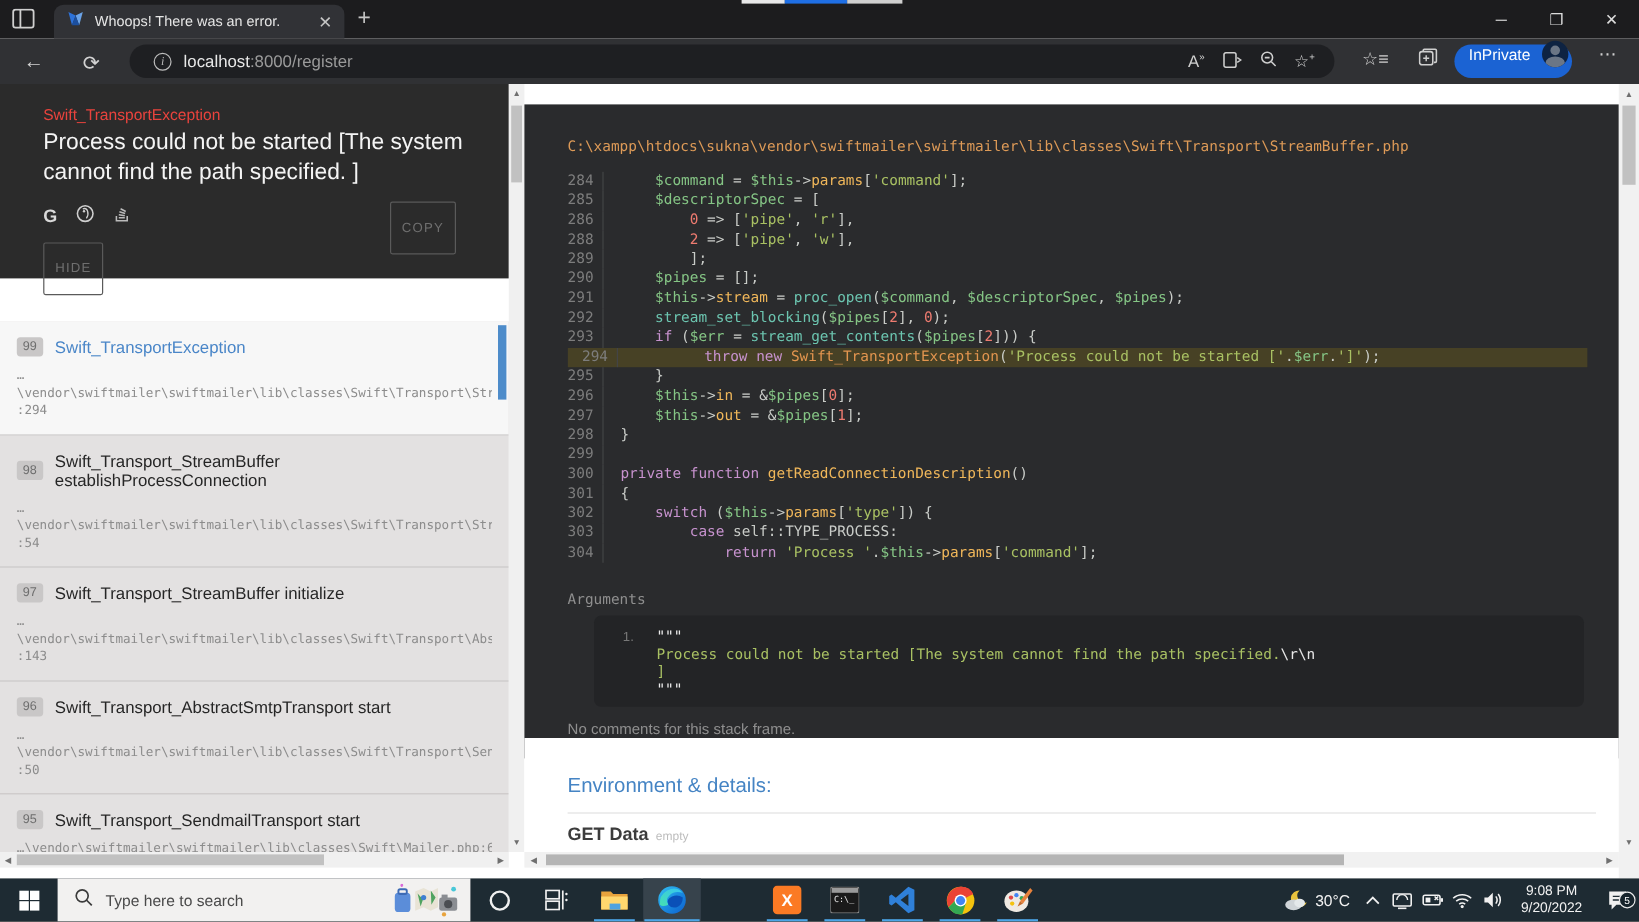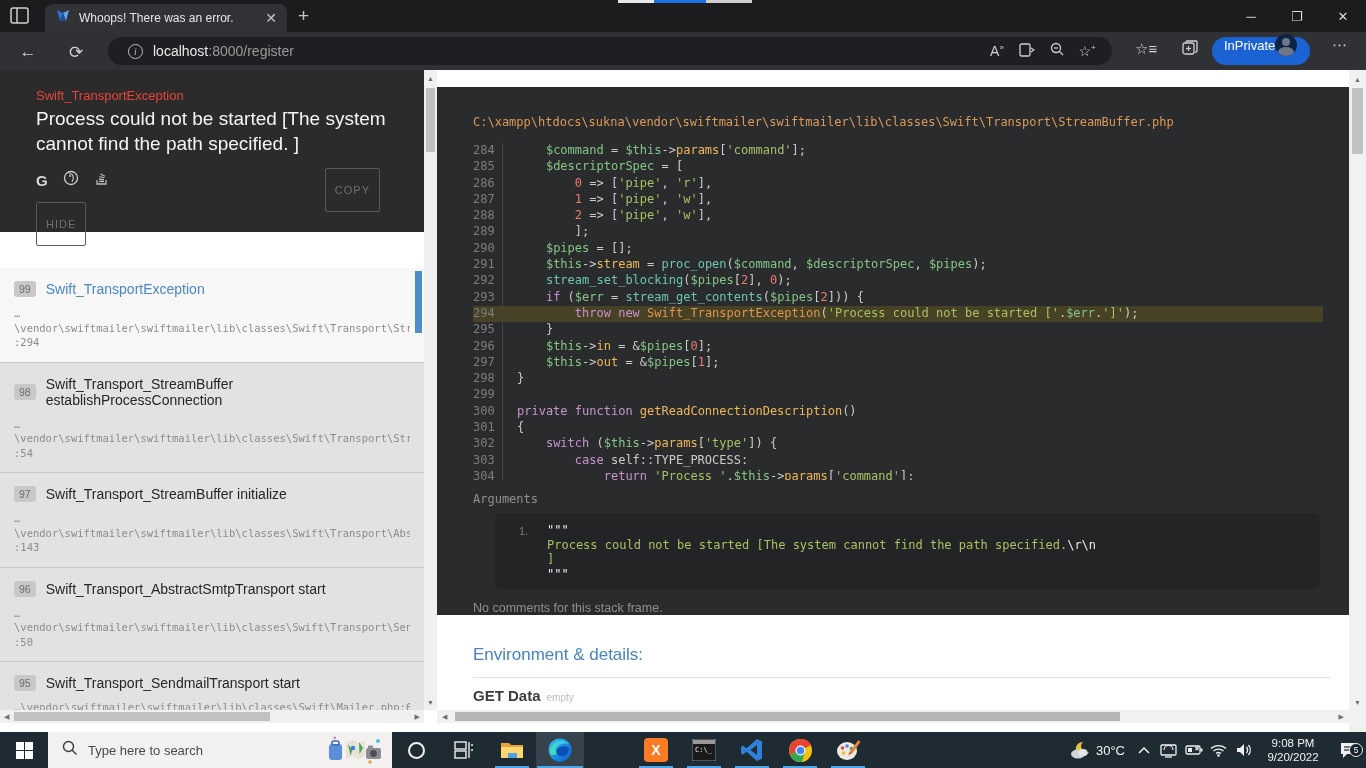--- a/index.html
+++ b/index.html
@@ -25,21 +25,21 @@
   .url-pill { position:absolute; left:108px; top:5px; width:1004px; height:28px; background:#1e1f22;
     border-radius:14px; display:flex; align-items:center; padding:0 10px; }
   .url-info { color:#bdbdbd; font-size:13px; margin:0 10px 0 10px; width:15px; height:15px;
     border:1.3px solid #bdbdbd; border-radius:50%; display:flex; align-items:center; justify-content:center;
     font-size:10px; font-family:"Liberation Serif", serif; font-style:italic; }
   .url-text { font-size:14px; color:#9a9a9a; flex:1; }
   .url-text b { color:#e8e8e8; font-weight:normal; }
   .pill-ic { width:30px; color:#cfcfcf; font-size:14px; text-align:center; }
   .bar-ic { position:absolute; top:8px; color:#cfcfcf; font-size:15px; }
   .inprivate { position:absolute; left:1212px; top:5px; width:98px; height:28px; background:#1b63d3;
-    border-radius:14px; display:flex; align-items:center; justify-content:flex-start; padding:0 3px 12px 12px; }
+    border-radius:14px; display:flex; align-items:center; justify-content:space-between; padding:0 3px 12px 12px; }
   .inprivate span { color:#fff; font-size:13px; }
   .avatar { width:22px; height:22px; border-radius:50%; background:#0e2342; position:relative; overflow:hidden; }
   .avatar:before { content:""; position:absolute; left:7px; top:4px; width:8px; height:8px; border-radius:50%; background:#6b7686; }
   .avatar:after { content:""; position:absolute; left:3px; top:13px; width:16px; height:10px; border-radius:50%; background:#6b7686; }
 
   
   .page { position:absolute; left:0; top:70px; width:1366px; height:662px; background:#fff; overflow:hidden; }
 
   
   .exc-header { position:absolute; left:0; top:0; width:424px; height:162px; background:#2b2b2b; }
@@ -79,21 +79,21 @@
   .main-vsb { left:1349px; top:0; width:17px; height:662px; background:#f1f1f1; }
   .main-hsb { left:437px; top:640px; width:912px; height:13px; background:#f1f1f1; }
 
   
   .code-panel { position:absolute; left:437px; top:17px; width:912px; height:545px; background:#2a2b2d; }
   .file-path { position:absolute; left:36px; top:28px; font-family:"DejaVu Sans Mono", monospace;
     font-size:12px; color:#dd9a57; }
   .code-lines { position:absolute; left:36px; top:56px; width:850px; height:337px; overflow:hidden;
     font-family:"DejaVu Sans Mono", monospace; font-size:12px; }
   .code-row { height:16.3px; white-space:pre; display:flex; }
-  .code-row.hl { background:#474125; }
+  .code-row.hl { background:#474125;padding-left:12px; }
   .gutter { display:inline-block; width:30px; min-width:30px; text-align:right; color:#7d7d7d;
     padding-right:12px; border-right:1px solid #434446; }
   .code-text { padding-left:14px; }
   .tk-pln { color:#c9ccc8; } .tk-var { color:#85c585; } .tk-prop { color:#f0b75a; }
   .tk-str { color:#a9c163; } .tk-num { color:#ee7b70; } .tk-kwd { color:#c792ce; }
   .tk-fun { color:#6cc5b0; } .tk-typ { color:#e2954f; }
 
   .args-label { position:absolute; left:36px; top:405px; font-family:"DejaVu Sans Mono", monospace;
     font-size:12px; color:#8f8f8f; }
   .args-box { position:absolute; left:58px; top:426px; width:825px; height:76px; background:#232426;
@@ -300,21 +300,20 @@
       <div class="sb-thumb" style="left:14px;top:2px;width:256px;height:9px;"></div>
       <span class="arrow" style="right:4px;top:3px;">▶</span>
     </div>
 
     <div class="code-panel">
       <div class="file-path">C:\xampp\htdocs\sukna\vendor\swiftmailer\swiftmailer\lib\classes\Swift\Transport\StreamBuffer.php</div>
       <div class="code-lines">
           <div class="code-row"><span class="gutter">284</span><span class="code-text"><span class="tk-pln">    </span><span class="tk-var">$command</span><span class="tk-pln"> = </span><span class="tk-var">$this</span><span class="tk-pln">-&gt;</span><span class="tk-prop">params</span><span class="tk-pln">[</span><span class="tk-str">'command'</span><span class="tk-pln">];</span></span></div>
           <div class="code-row"><span class="gutter">285</span><span class="code-text"><span class="tk-pln">    </span><span class="tk-var">$descriptorSpec</span><span class="tk-pln"> = [</span></span></div>
           <div class="code-row"><span class="gutter">286</span><span class="code-text"><span class="tk-pln">        </span><span class="tk-num">0</span><span class="tk-pln"> =&gt; [</span><span class="tk-str">'pipe'</span><span class="tk-pln">, </span><span class="tk-str">'r'</span><span class="tk-pln">],</span></span></div>
-          <div class="code-row"><span class="gutter">287</span><span class="code-text"><span class="tk-pln">        </span><span class="tk-num">1</span><span class="tk-pln"> =&gt; [</span><span class="tk-str">'pipe'</span><span class="tk-pln">, </span><span class="tk-str">'w'</span><span class="tk-pln">],</span></span></div>
           <div class="code-row"><span class="gutter">288</span><span class="code-text"><span class="tk-pln">        </span><span class="tk-num">2</span><span class="tk-pln"> =&gt; [</span><span class="tk-str">'pipe'</span><span class="tk-pln">, </span><span class="tk-str">'w'</span><span class="tk-pln">],</span></span></div>
           <div class="code-row"><span class="gutter">289</span><span class="code-text"><span class="tk-pln">        ];</span></span></div>
           <div class="code-row"><span class="gutter">290</span><span class="code-text"><span class="tk-pln">    </span><span class="tk-var">$pipes</span><span class="tk-pln"> = [];</span></span></div>
           <div class="code-row"><span class="gutter">291</span><span class="code-text"><span class="tk-pln">    </span><span class="tk-var">$this</span><span class="tk-pln">-&gt;</span><span class="tk-prop">stream</span><span class="tk-pln"> = </span><span class="tk-fun">proc_open</span><span class="tk-pln">(</span><span class="tk-var">$command</span><span class="tk-pln">, </span><span class="tk-var">$descriptorSpec</span><span class="tk-pln">, </span><span class="tk-var">$pipes</span><span class="tk-pln">);</span></span></div>
           <div class="code-row"><span class="gutter">292</span><span class="code-text"><span class="tk-pln">    </span><span class="tk-fun">stream_set_blocking</span><span class="tk-pln">(</span><span class="tk-var">$pipes</span><span class="tk-pln">[</span><span class="tk-num">2</span><span class="tk-pln">], </span><span class="tk-num">0</span><span class="tk-pln">);</span></span></div>
           <div class="code-row"><span class="gutter">293</span><span class="code-text"><span class="tk-pln">    </span><span class="tk-kwd">if</span><span class="tk-pln"> (</span><span class="tk-var">$err</span><span class="tk-pln"> = </span><span class="tk-fun">stream_get_contents</span><span class="tk-pln">(</span><span class="tk-var">$pipes</span><span class="tk-pln">[</span><span class="tk-num">2</span><span class="tk-pln">])) {</span></span></div>
           <div class="code-row hl"><span class="gutter">294</span><span class="code-text"><span class="tk-pln">        </span><span class="tk-kwd">throw</span><span class="tk-pln"> </span><span class="tk-kwd">new</span><span class="tk-pln"> </span><span class="tk-typ">Swift_TransportException</span><span class="tk-pln">(</span><span class="tk-str">'Process could not be started ['</span><span class="tk-pln">.</span><span class="tk-var">$err</span><span class="tk-pln">.</span><span class="tk-str">']'</span><span class="tk-pln">);</span></span></div>
           <div class="code-row"><span class="gutter">295</span><span class="code-text"><span class="tk-pln">    }</span></span></div>
           <div class="code-row"><span class="gutter">296</span><span class="code-text"><span class="tk-pln">    </span><span class="tk-var">$this</span><span class="tk-pln">-&gt;</span><span class="tk-prop">in</span><span class="tk-pln"> = &amp;</span><span class="tk-var">$pipes</span><span class="tk-pln">[</span><span class="tk-num">0</span><span class="tk-pln">];</span></span></div>
           <div class="code-row"><span class="gutter">297</span><span class="code-text"><span class="tk-pln">    </span><span class="tk-var">$this</span><span class="tk-pln">-&gt;</span><span class="tk-prop">out</span><span class="tk-pln"> = &amp;</span><span class="tk-var">$pipes</span><span class="tk-pln">[</span><span class="tk-num">1</span><span class="tk-pln">];</span></span></div>

